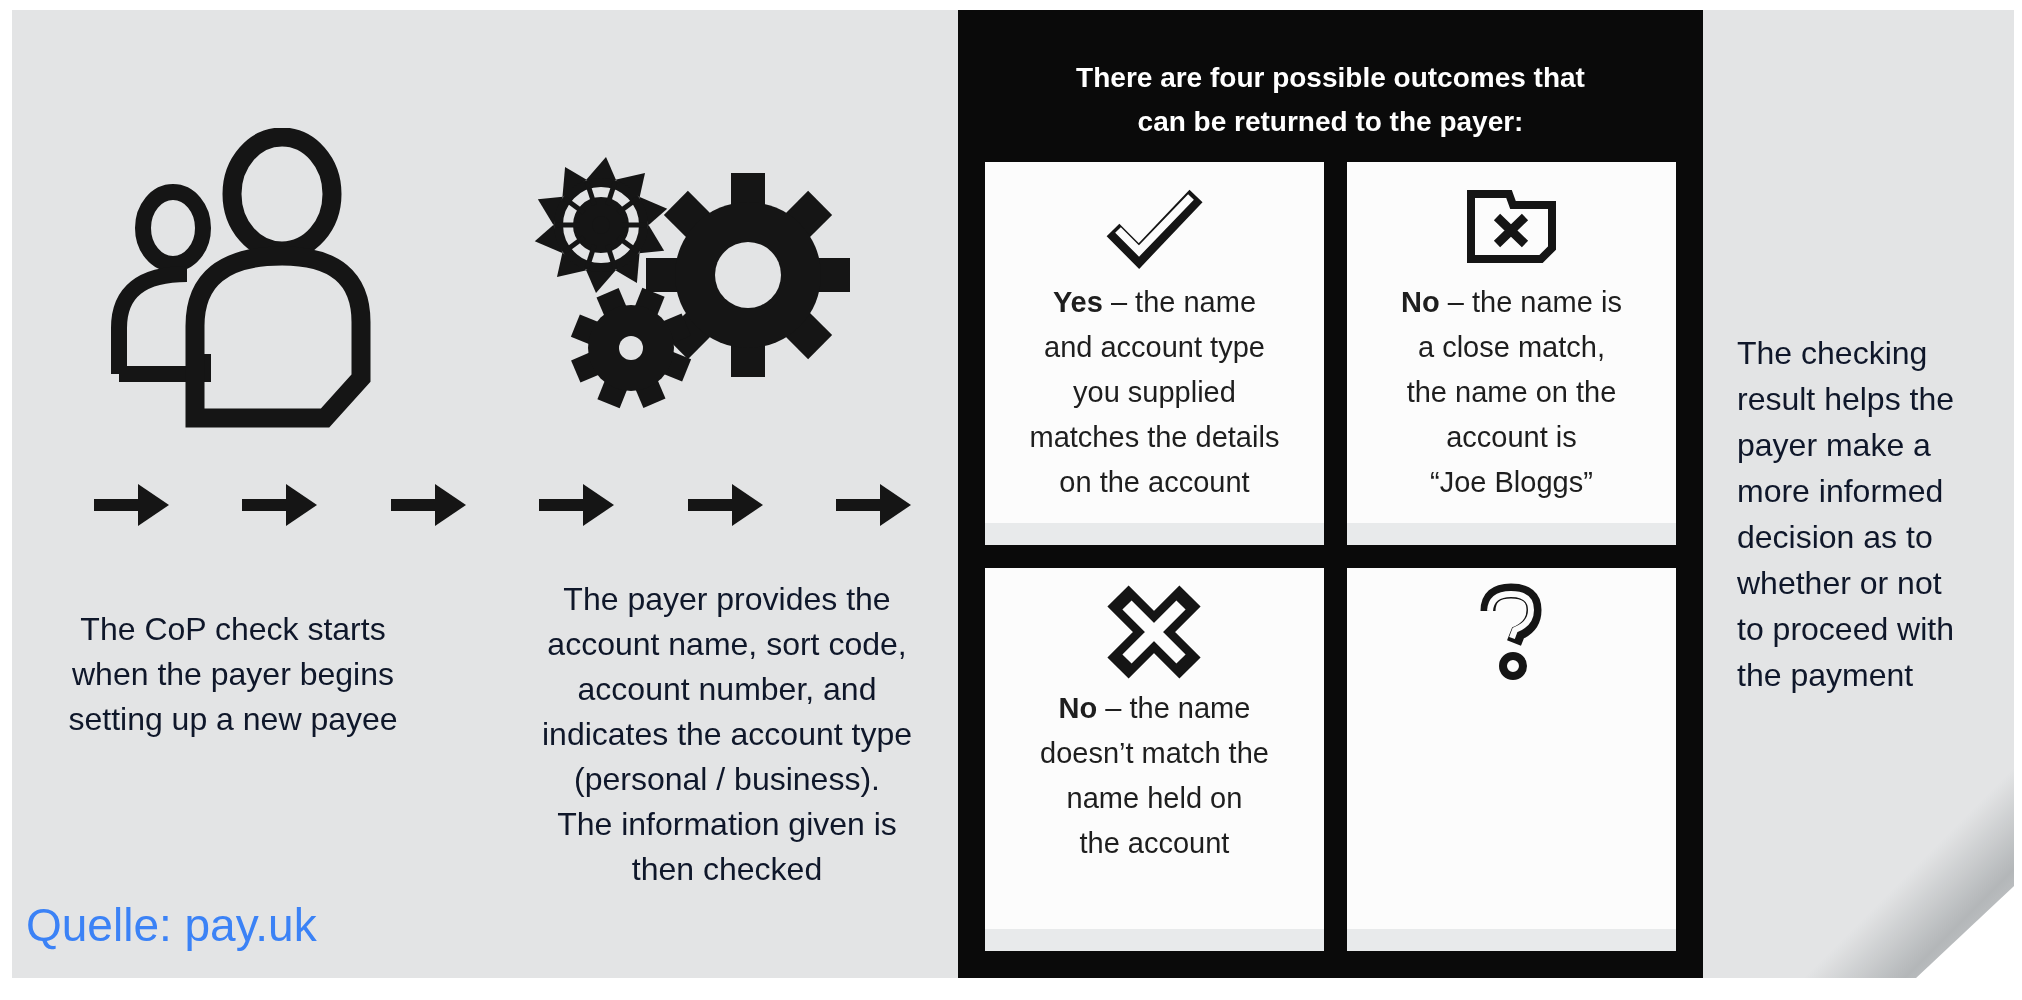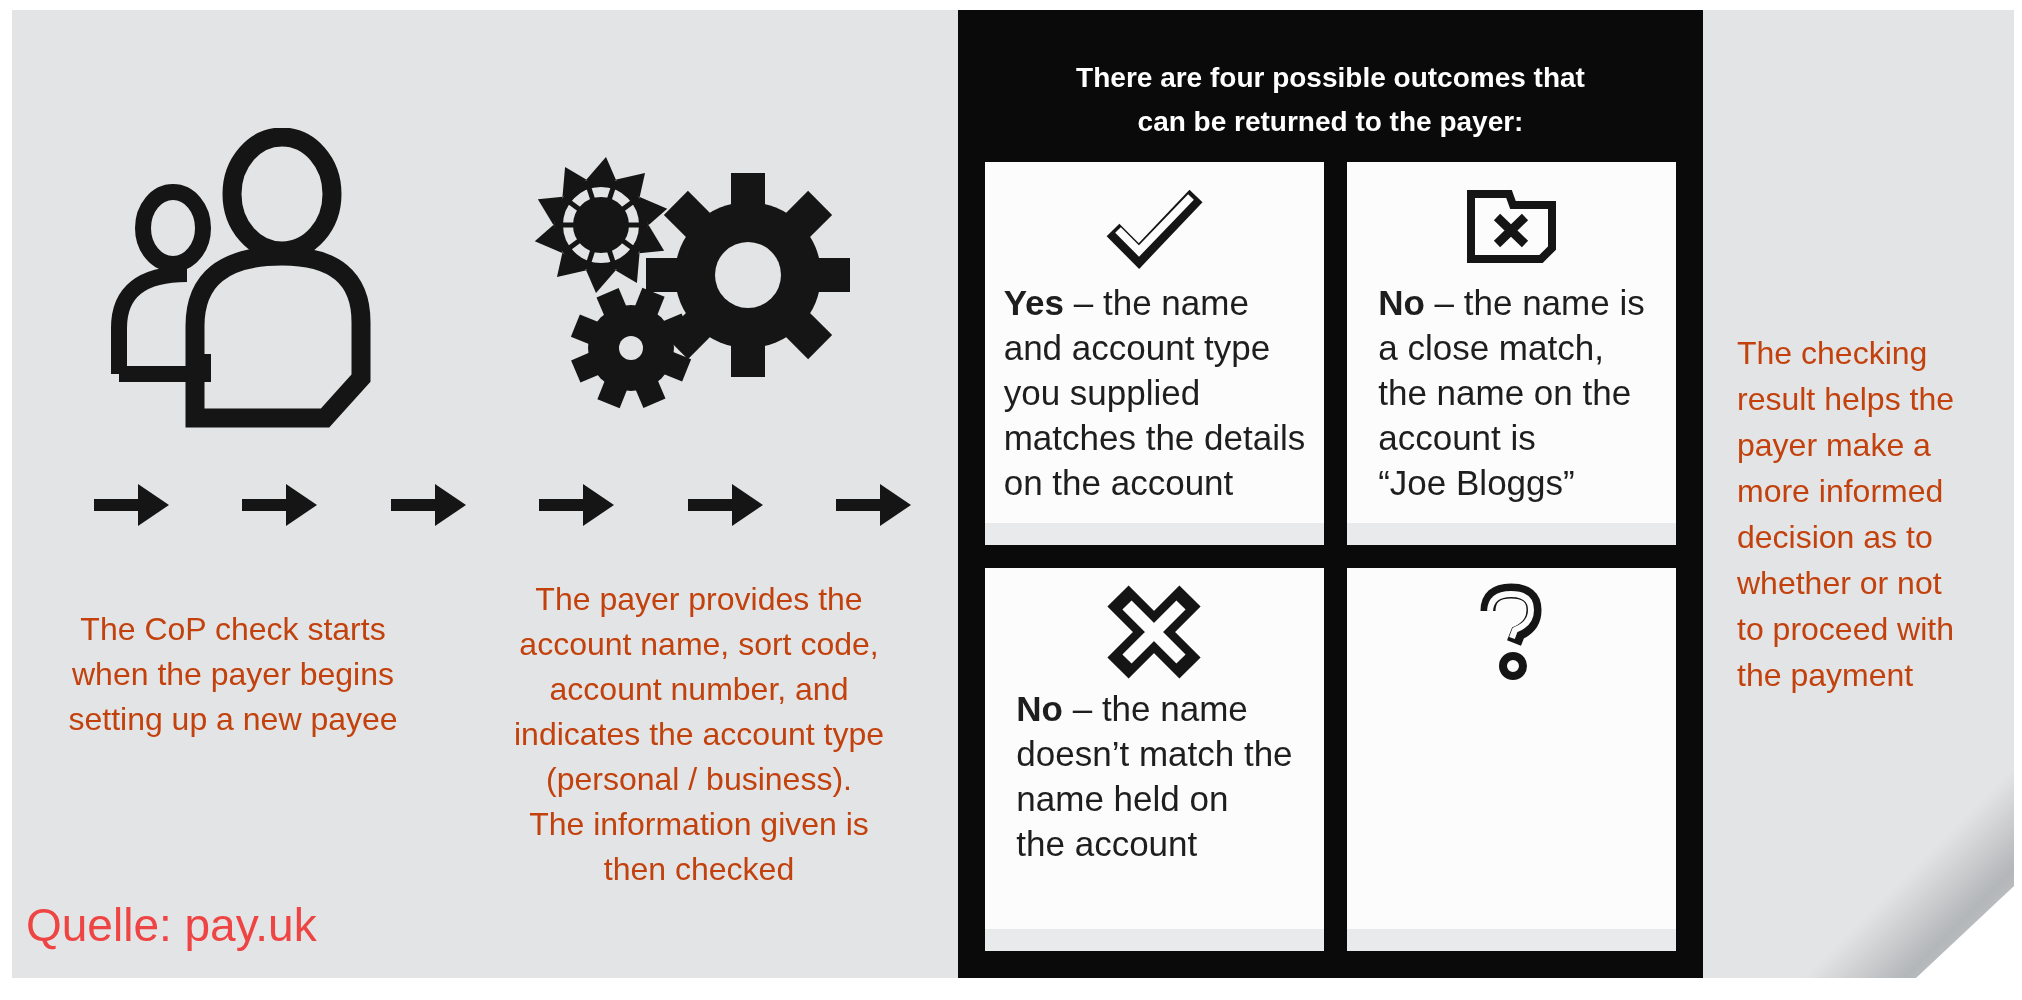--- a/index.html
+++ b/index.html
@@ -18,24 +18,24 @@
   }
   .icon-abs { position:absolute; }
   #people-icon { left:95px; top:128px; }
   #gears-icon { left:533px; top:135px; }
   .arrows {
     position:absolute; left:92px; top:482px; width:820px;
     display:flex; justify-content:space-between; align-items:center;
   }
   .caption {
     position:absolute; font-size:32px; line-height:45px; text-align:center;
-    white-space:pre-line; color:#c2410c;
+    white-space:pre-line; color:#0f172a;
   }
   #cap1 { left:18px; top:607px; width:430px; }
-  #cap2 { left:469px; top:577px; width:460px; }
+  #cap2 { left:497px; top:577px; width:460px; }
   #result-note { left:1737px; top:330px; width:280px; text-align:left; line-height:46px; }
   .panel {
     position:absolute; left:958px; top:10px; width:745px; height:968px;
     background:#0a0a0a; box-sizing:border-box; padding:0 27px 27px;
     display:flex; flex-direction:column;
   }
   .panel-title {
     height:125px; padding-top:27px; display:flex; align-items:center; justify-content:center;
     text-align:center; color:#ffffff; font-weight:bold; font-size:28px; line-height:44px;
     white-space:pre-line;
@@ -45,25 +45,25 @@
   }
   .card {
     position:relative; background:#fcfcfc; overflow:hidden;
     display:flex; flex-direction:column; align-items:center; padding-top:16px; box-sizing:border-box;
   }
   .card::after {
     content:""; position:absolute; left:0; right:0; bottom:0; height:22px; background:#e8eaeb;
   }
   .card-icon { height:96px; display:flex; align-items:center; justify-content:center; margin-bottom:6px; }
   .card-text {
-    font-size:35px; line-height:45px; color:#1e1e1e; white-space:pre-line;
+    text-align:center; font-size:29px; line-height:45px; color:#1e1e1e; white-space:pre-line;
   }
   .card-text .lead { font-weight:bold; }
   .source {
-    position:absolute; left:26px; top:898px; font-size:46px; color:#ef4444;
+    position:absolute; left:26px; top:898px; font-size:46px; color:#3b82f6;
   }
   svg { display:block; }
 </style>
 </head>
 <body>
 
 <div id="stage">
 
   <div class="canvas">
     <div class="corner-shade"></div>

